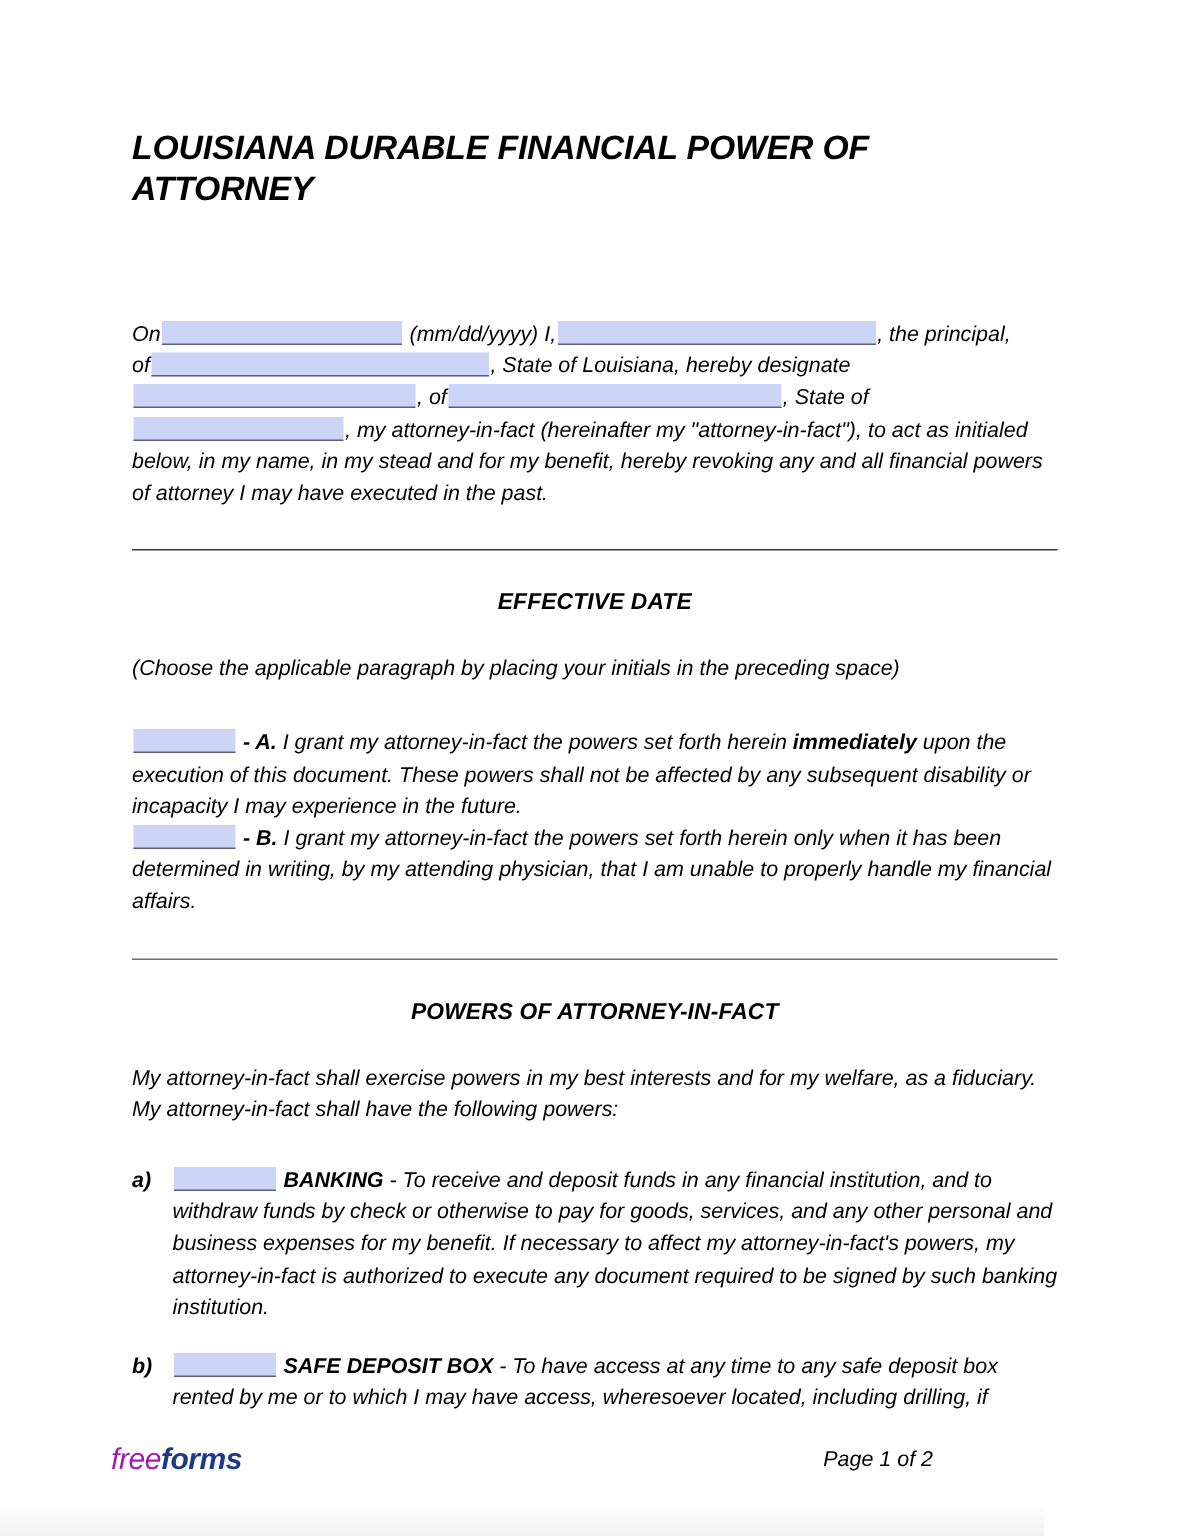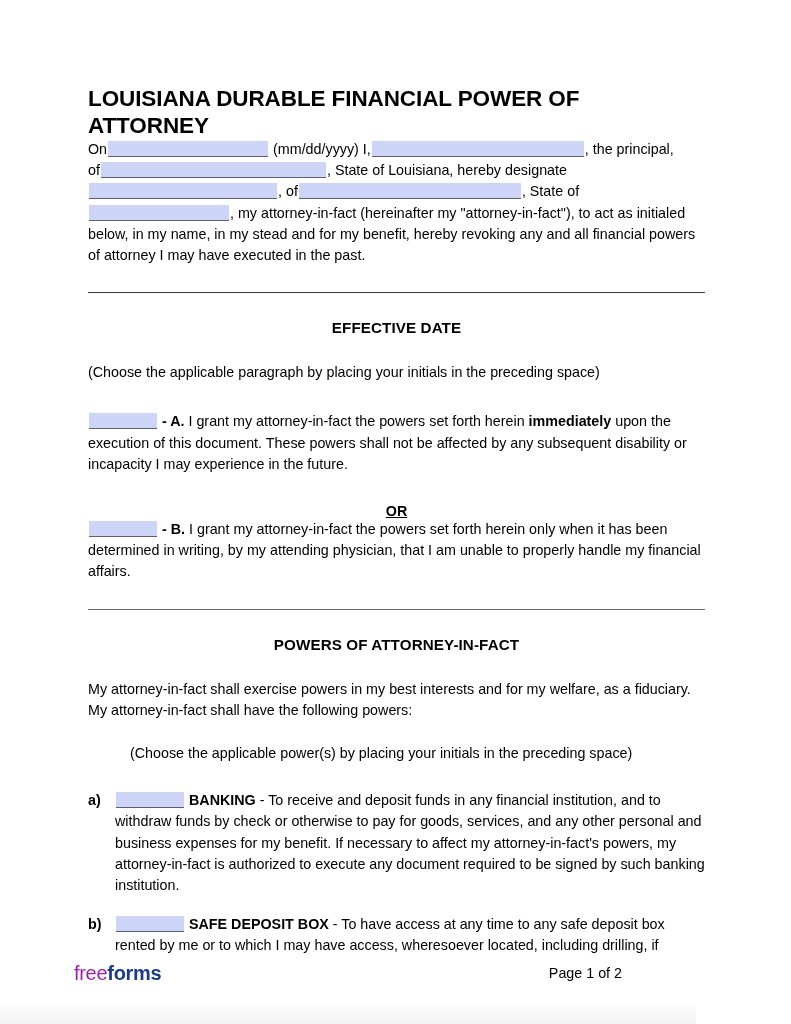--- a/index.html
+++ b/index.html
@@ -16,20 +16,21 @@
     position: relative;
     overflow: hidden;
   }
 
   .page {
     position: relative;
     width: 696px;
     height: 1024px;
     background: #ffffff;
     box-sizing: border-box;
+    font-style: italic;
   }
 
   .bottom-fade {
     position: absolute;
     left: 0;
     right: 0;
     bottom: 0;
     height: 22px;
     background: linear-gradient(to bottom, #ffffff 0%, #f2f2f2 100%);
   }
@@ -59,20 +60,21 @@
     color: #000;
   }
 
   .para {
     margin: 0;
     font-size: 14.3px;
     line-height: 21.2px;
   }
 
   .intro {
+    margin-top: 74px;
   }
 
   
   .fld {
     display: inline-block;
     background: #ccd4f7;
     border-bottom: 1.5px solid #5b6078;
     vertical-align: -3px;
     height: 15px;
     margin: 0 1px;
@@ -195,33 +197,31 @@
     <div class="mt-26">
       <hr class="rule">
     </div>
 
     <h2 class="section-heading mt-26">EFFECTIVE DATE</h2>
 
     <p class="center-note mt-26">(Choose the applicable paragraph by placing your initials in the preceding space)</p>
 
     <p class="para mt-28"><span class="fld fld-initial"></span> <span style="font-weight:bold">- A.</span> <span>I grant my attorney-in-fact the powers set forth herein </span><span style="font-weight:bold">immediately</span><span> upon the execution of this document. These powers shall not be affected by any subsequent disability or incapacity I may experience in the future.</span></p>
 
-    <p class="or-line mt-28">OR</p>
 
     <p class="para mt-24"><span class="fld fld-initial"></span> <span style="font-weight:bold">- B.</span> <span>I grant my attorney-in-fact the powers set forth herein only when it has been determined in writing, by my attending physician, that I am unable to properly handle my financial affairs.</span></p>
 
     <div class="mt-26">
       <hr class="rule light">
     </div>
 
     <h2 class="section-heading mt-26">POWERS OF ATTORNEY-IN-FACT</h2>
 
     <p class="para mt-26">My attorney-in-fact shall exercise powers in my best interests and for my welfare, as a fiduciary. My attorney-in-fact shall have the following powers:</p>
 
-    <p class="center-note mt-22 indent-note">(Choose the applicable power(s) by placing your initials in the preceding space)</p>
 
     <p class="power-item mt-26"><span class="power-letter">a)</span><span class="fld fld-initial"></span>  <span class="power-term">BANKING</span><span> - To receive and deposit funds in any financial institution, and to withdraw funds by check or otherwise to pay for goods, services, and any other personal and business expenses for my benefit. If necessary to affect my attorney-in-fact's powers, my attorney-in-fact is authorized to execute any document required to be signed by such banking institution.</span></p>
 
     <p class="power-item mt-18"><span class="power-letter">b)</span><span class="fld fld-initial"></span>  <span class="power-term">SAFE DEPOSIT BOX</span><span> - To have access at any time to any safe deposit box rented by me or to which I may have access, wheresoever located, including drilling, if</span></p>
 
   </div>
 
   <div class="footer">
     <div class="logo"><span class="free">free</span><span class="forms">forms</span></div>
     <div class="page-num">Page 1 of 2</div>

